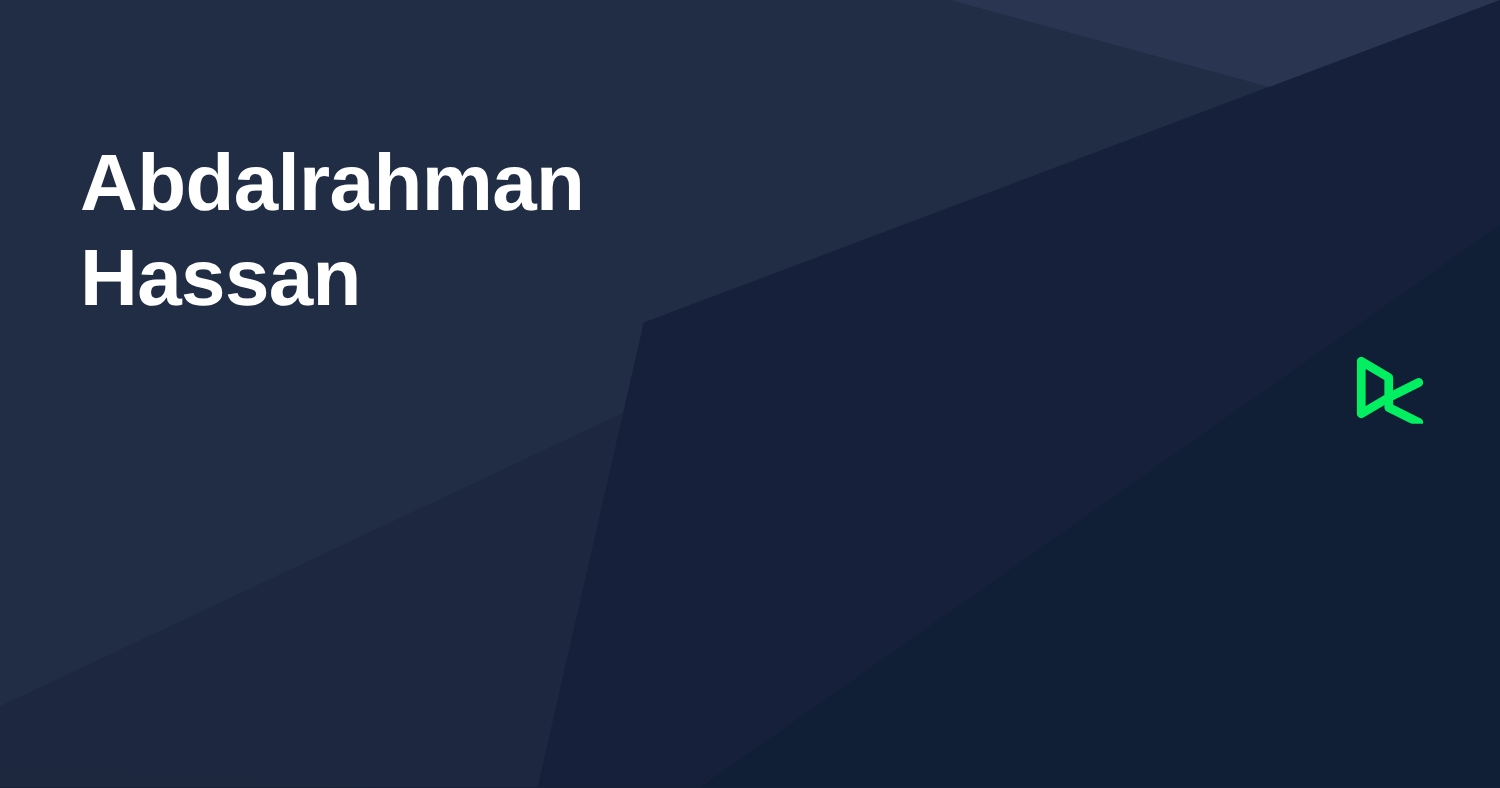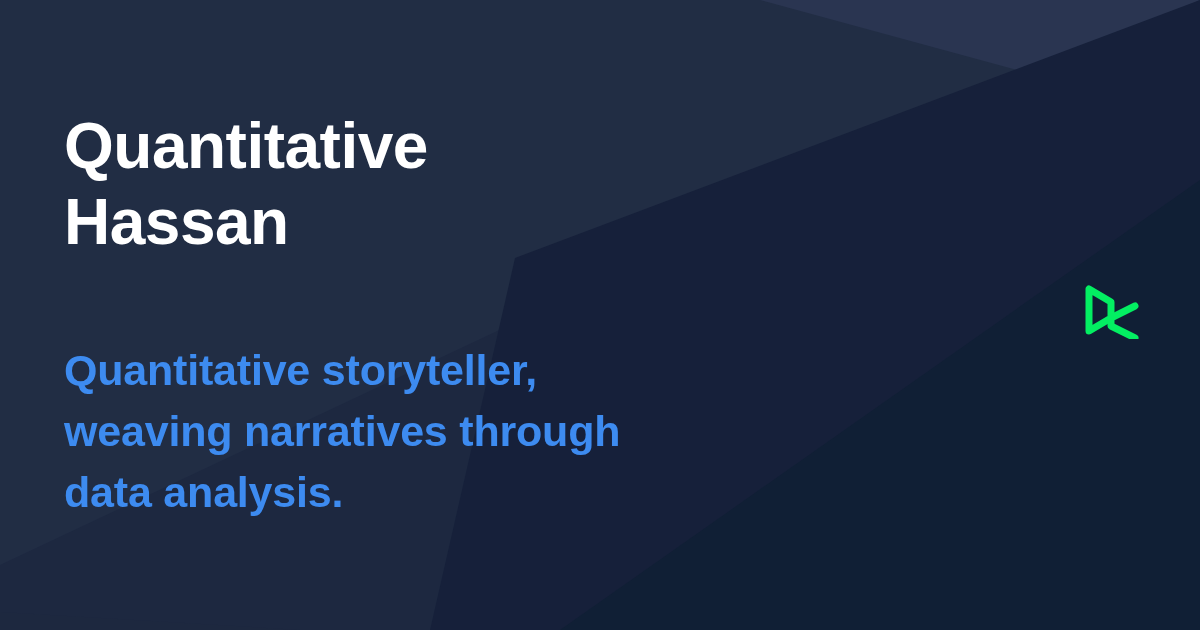--- a/index.html
+++ b/index.html
@@ -86,26 +86,23 @@
     <polygon points="0,565 1200,0 1200,630 0,630" fill="#1d2840"></polygon>
 
     <polygon points="1200,0 1200,630 430,630 515,258" fill="#16203a"></polygon>
 
     <polygon points="1200,180 1200,630 560,630" fill="#101f35"></polygon>
 
     <polygon points="0,630 0,612 300,630" fill="#1d2840" opacity="0.85"></polygon>
   </svg>
 
   <div class="content">
-    <h1 class="name">Quantitative
+    <h1 class="name">Abdalrahman
 Hassan</h1>
 
-    <p class="tagline">Quantitative storyteller,
-weaving narratives through
-data analysis.</p>
   </div>
 
   <div class="logo">
     <svg viewBox="0 0 54 54" fill="none">
 
       <path d="M4 4 L4 46 L26 33 L26 17 Z" stroke="#03ef62" stroke-width="7" stroke-linejoin="round" stroke-linecap="round" fill="none"></path>
 
       <path d="M50 21 L26 33 L26 41 L50 53" stroke="#03ef62" stroke-width="7" stroke-linejoin="round" stroke-linecap="round" fill="none"></path>
     </svg>
   </div>

